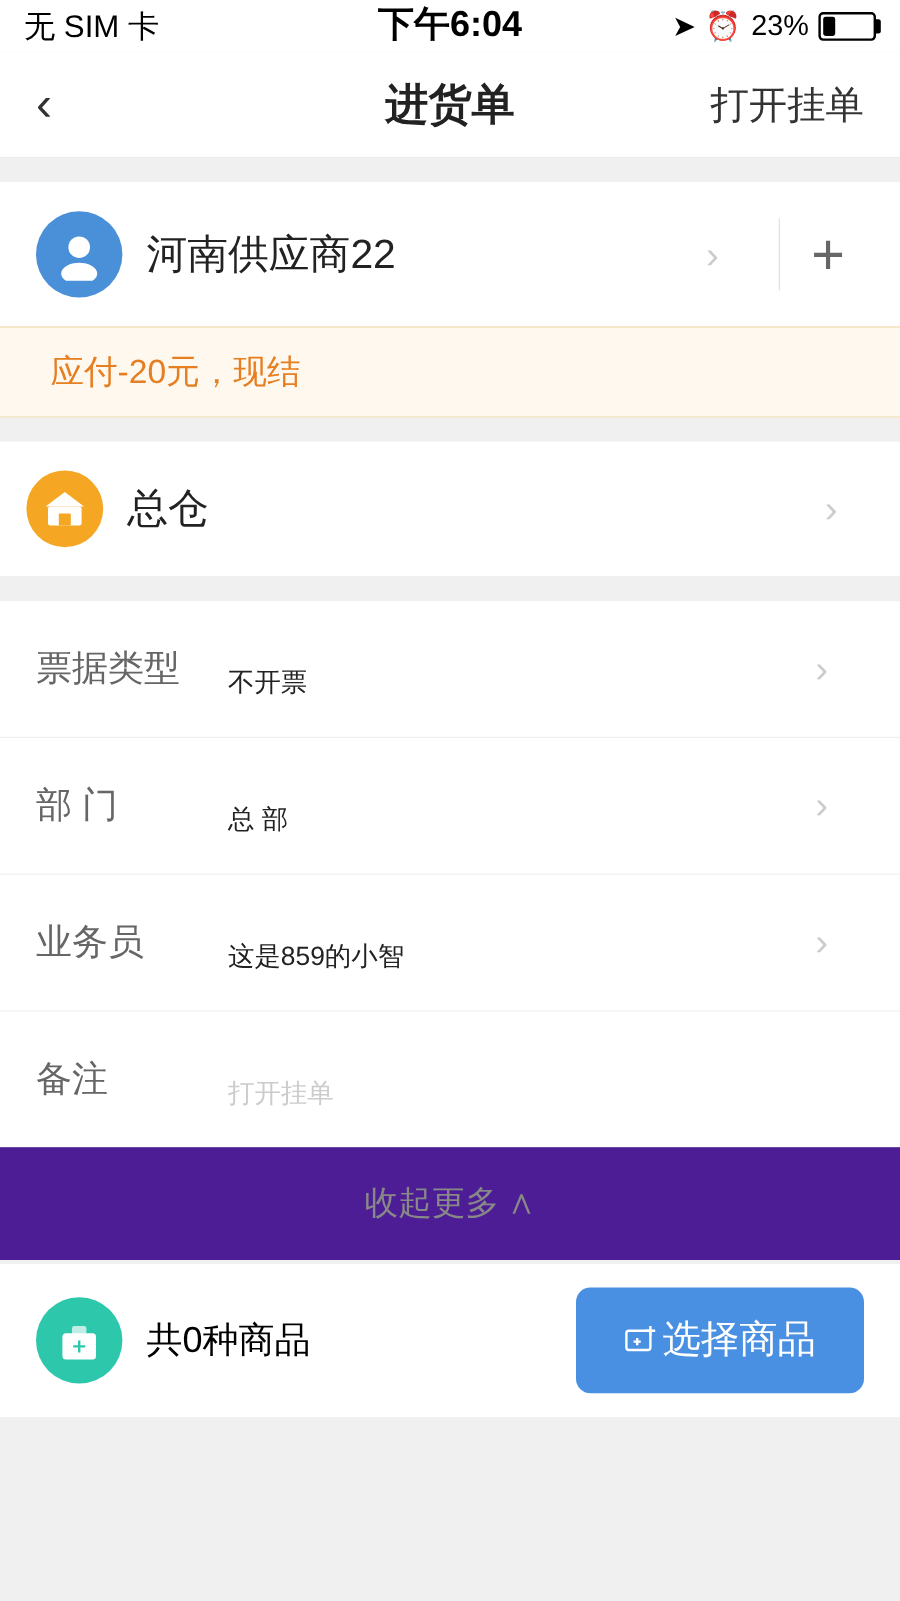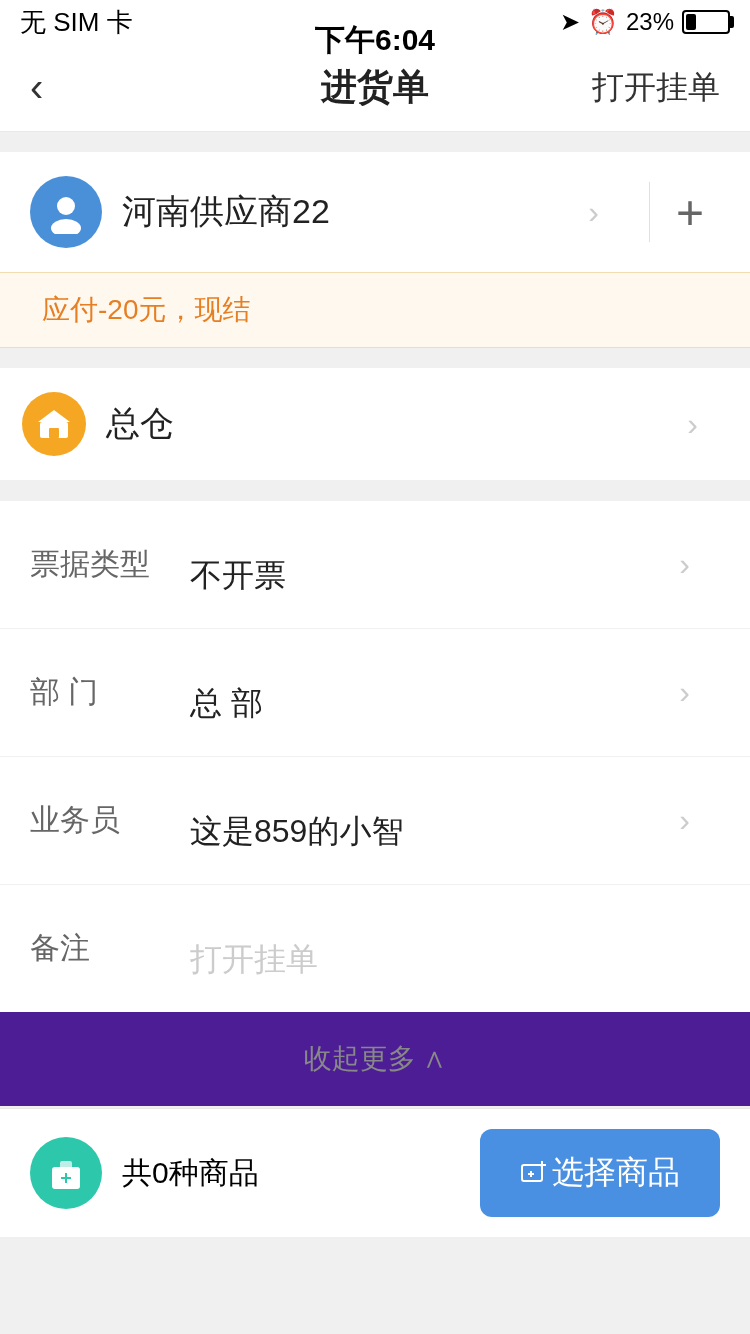--- a/index.html
+++ b/index.html
@@ -28,21 +28,21 @@
       color: #000;
       font-weight: 500;
     }
     .status-center {
       font-size: 30px;
       color: #000;
       font-weight: 600;
       position: absolute;
       left: 50%;
       transform: translateX(-50%);
-      top: 20px;
+      top: 0;
     }
     .status-right {
       display: flex;
       align-items: center;
       gap: 8px;
       font-size: 24px;
       color: #000;
     }
     .battery {
       display: inline-block;
@@ -212,21 +212,21 @@
       border-top: 1px solid #f0f0f0;
       cursor: pointer;
     }
     .form-label {
       font-size: 30px;
       color: #666;
       width: 160px;
       flex-shrink: 0;
     }
     .form-value {
-      font-size: 32px;
+      font-size: 22px;
       color: #222;
       flex: 1;
       margin-top: 23px;
     }
     .form-value.placeholder {
       color: #ccc;
     }
 
     
     .collapse-row {

